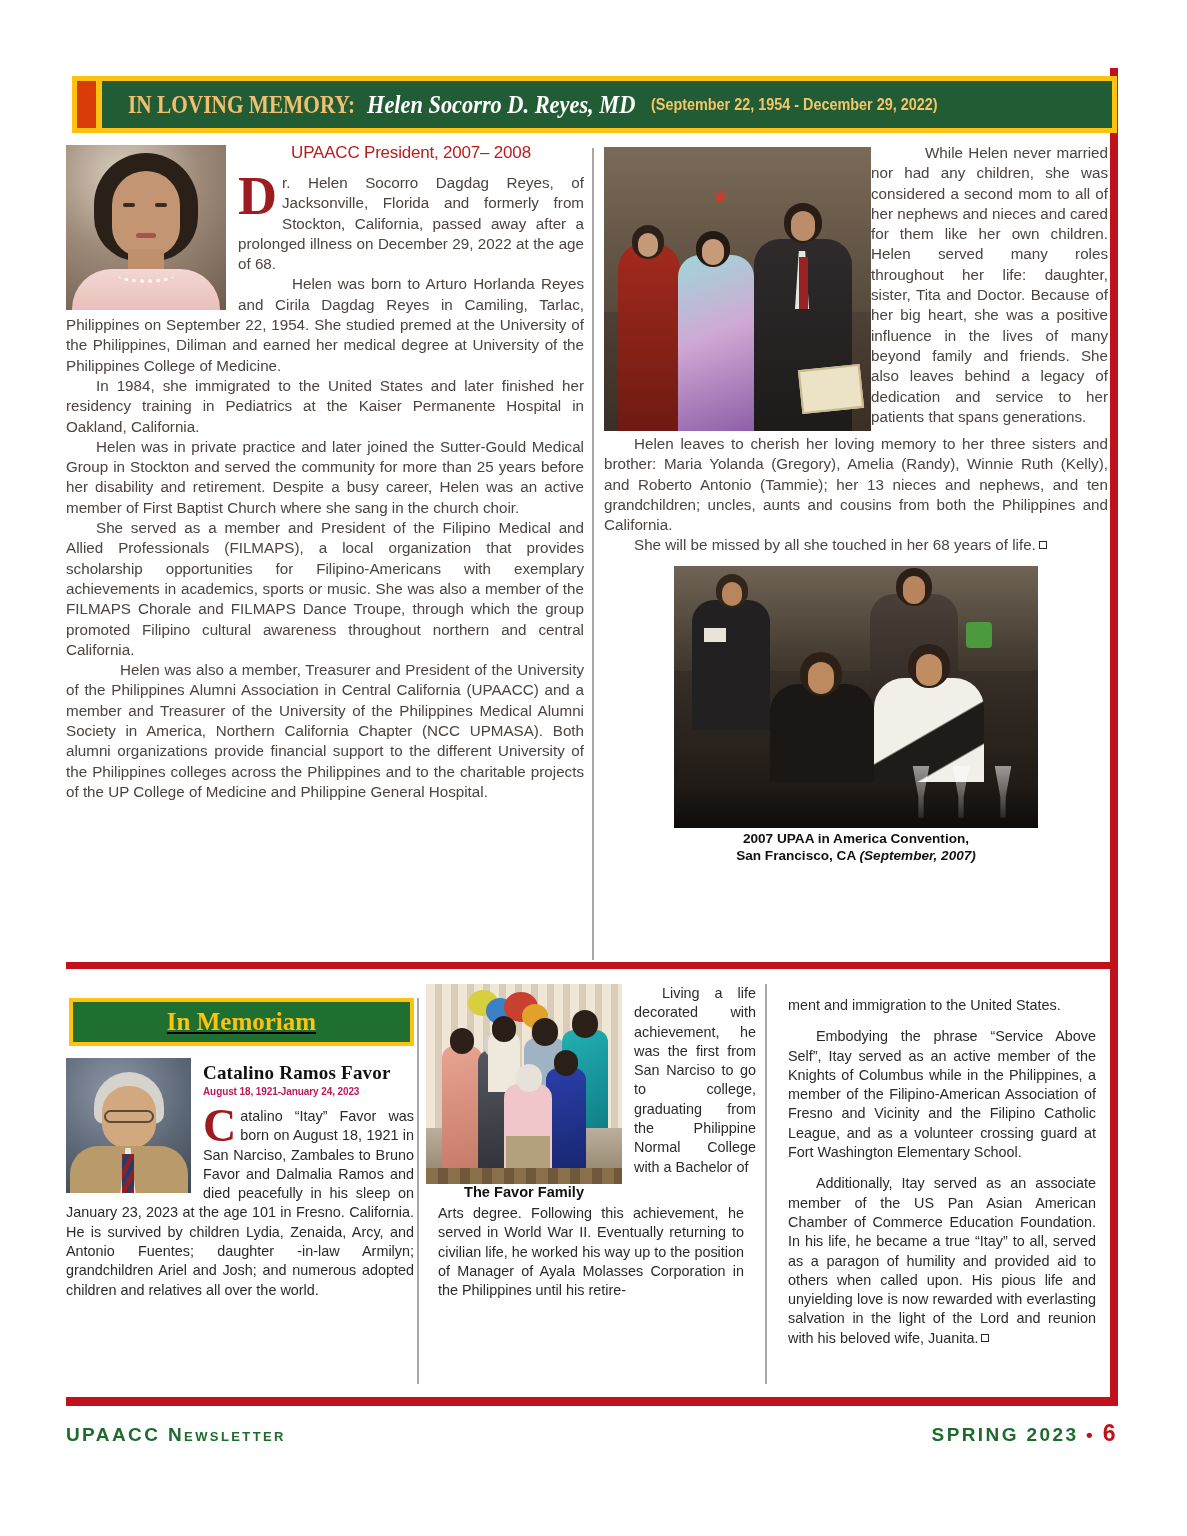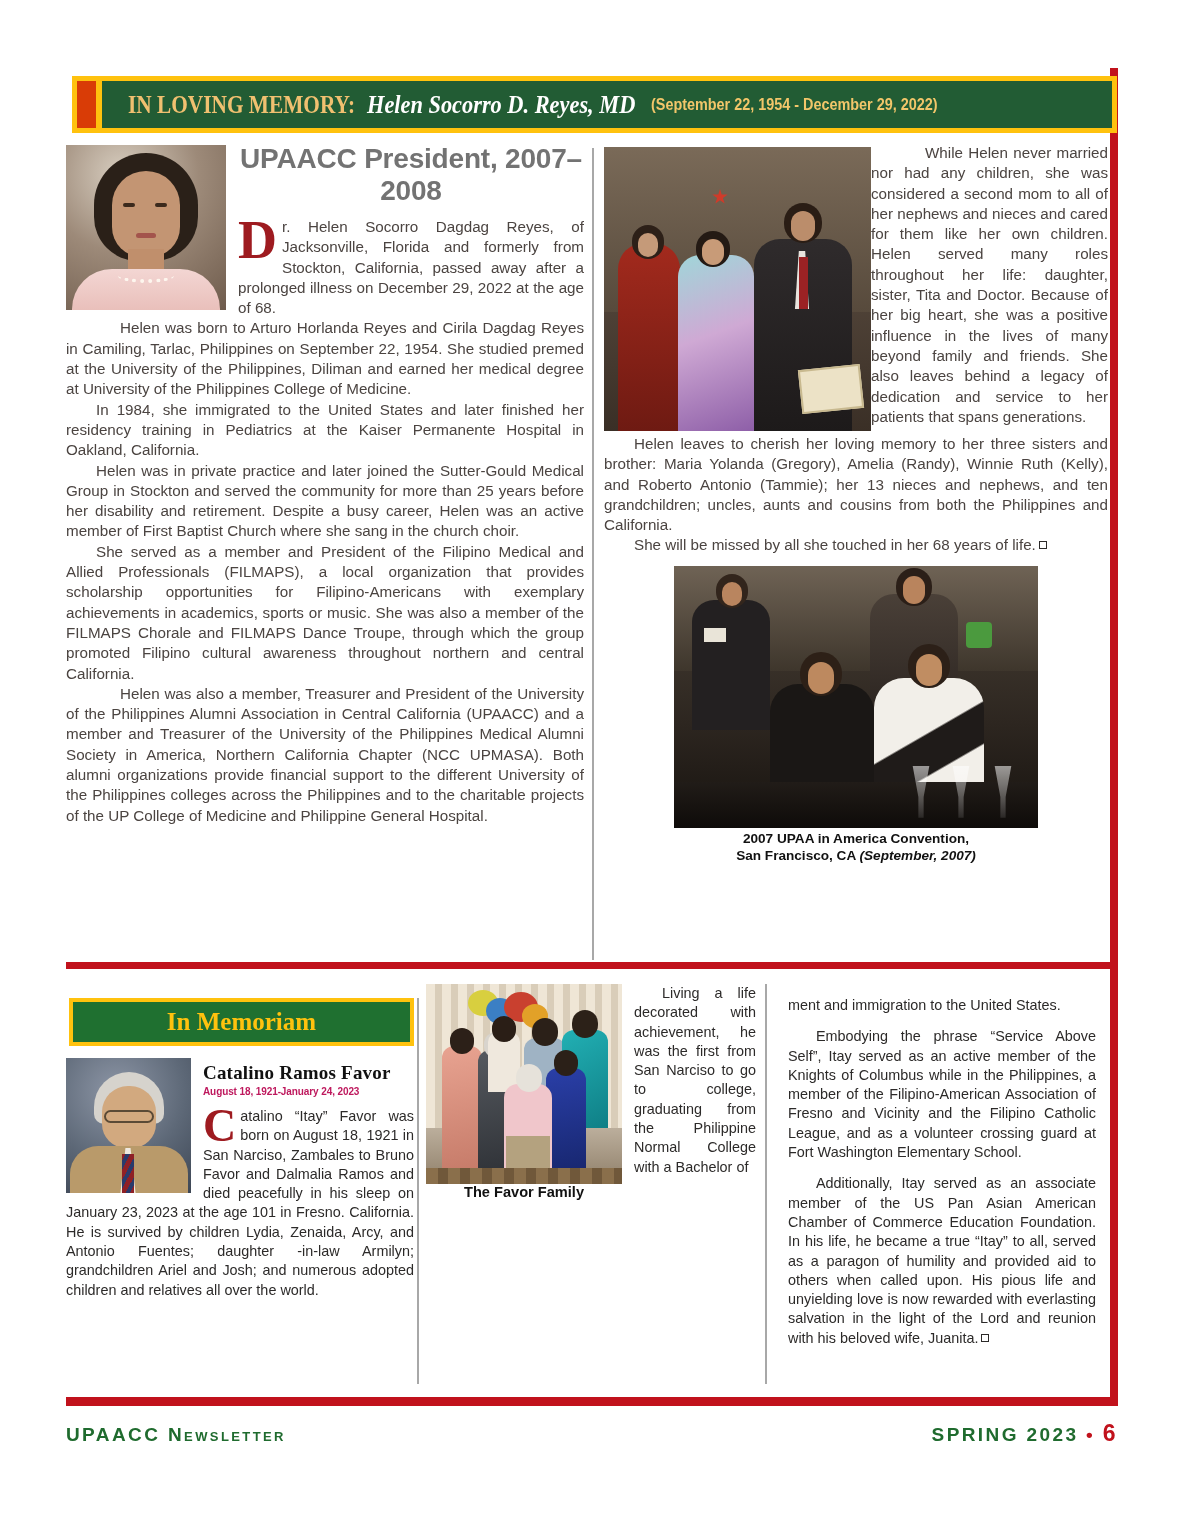--- a/index.html
+++ b/index.html
@@ -168,23 +168,23 @@
     border-radius: 40px 40px 0 0;
   }
   .ph-helen .pearls {
     position: absolute; left: 52px; top: 124px;
     width: 56px; height: 14px;
     border-bottom: 4px dotted #fdf6ee;
     border-radius: 50%;
   }
 
   .head-top {
-    font-size: 28px;
-    font-weight: bold;
-    color: #737373;
+    font-size: 17px;
+    font-weight: normal;
+    color: #b91c1c;
     text-align: center;
     margin: 0 0 10px 0;
     letter-spacing: -0.2px;
   }
 
   .body-txt {
     font-size: 15.2px;
     line-height: 20.3px;
     color: #4b4441;
     text-align: justify;
@@ -378,20 +378,21 @@
 
   
   .art-bot { position: absolute; left: 0; top: 968px; width: 1187px; height: 436px; }
 
   .mem-banner {
     position: absolute;
     left: 69px; top: 30px;
     width: 345px; height: 48px;
     background: #ffc20e;
     padding: 4px;
+    text-decoration: underline;
   }
   .mem-banner-inner {
     width: 100%; height: 100%;
     background: #1f7030;
     display: flex; align-items: center; justify-content: center;
   }
   .mem-banner-text {
     font-family: "Liberation Serif", serif;
     font-weight: bold;
     font-size: 25px;
@@ -752,20 +753,21 @@
             <div class="f6h"></div>
           <div class="f7"></div>
             <div class="f7h"></div>
             <div class="f7p"></div>
           <div class="floor"></div>
         </div>
         <p class="col2-lead">Living a life decorated with achievement, he was the first from San Narciso to go to college, graduating from the Philippine Normal College with a Bachelor of</p>
         <div class="cap-fam">The Favor Family</div>
       </div>
       <div style="clear:both;"></div>
+      <p class="mem-body-sm" style="margin-top:4px;">Arts degree. Following this achievement, he served in World War II.  Eventually returning to civilian life, he worked his way up to the position of Manager of Ayala Molasses Corporation in the Philippines until his retire-</p>
     </div>
 
     <div class="mem-col-3">
       <p class="mem-body-sm">ment and immigration to the United States.</p>
       <p class="mem-body-sm ind">Embodying the phrase “Service Above Self”, Itay served as an active member of the Knights of Columbus while in the Philippines, a member of the Filipino-American Association of Fresno and Vicinity and the Filipino Catholic League, and as a volunteer crossing guard at Fort Washington Elementary School.</p>
       <p class="mem-body-sm ind"><span>Additionally, Itay served as an associate member of the US Pan Asian American Chamber of Commerce Education Foundation.  In his life, he became a true “Itay” to all, served as a paragon of humility and provided aid to others when called upon.  His pious life and unyielding love is now rewarded with everlasting salvation in the light of the Lord and reunion with his beloved wife, Juanita.</span><span class="endmark"></span></p>
     </div>
   </div>
 
   <div class="footer">

